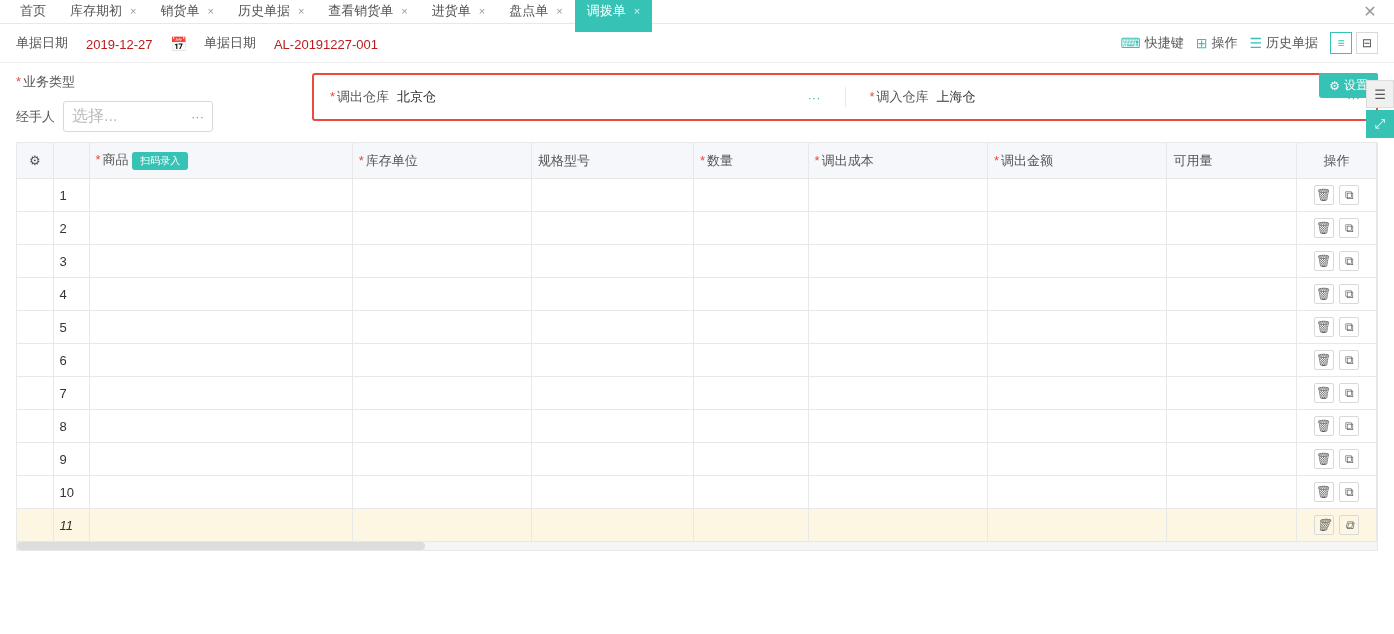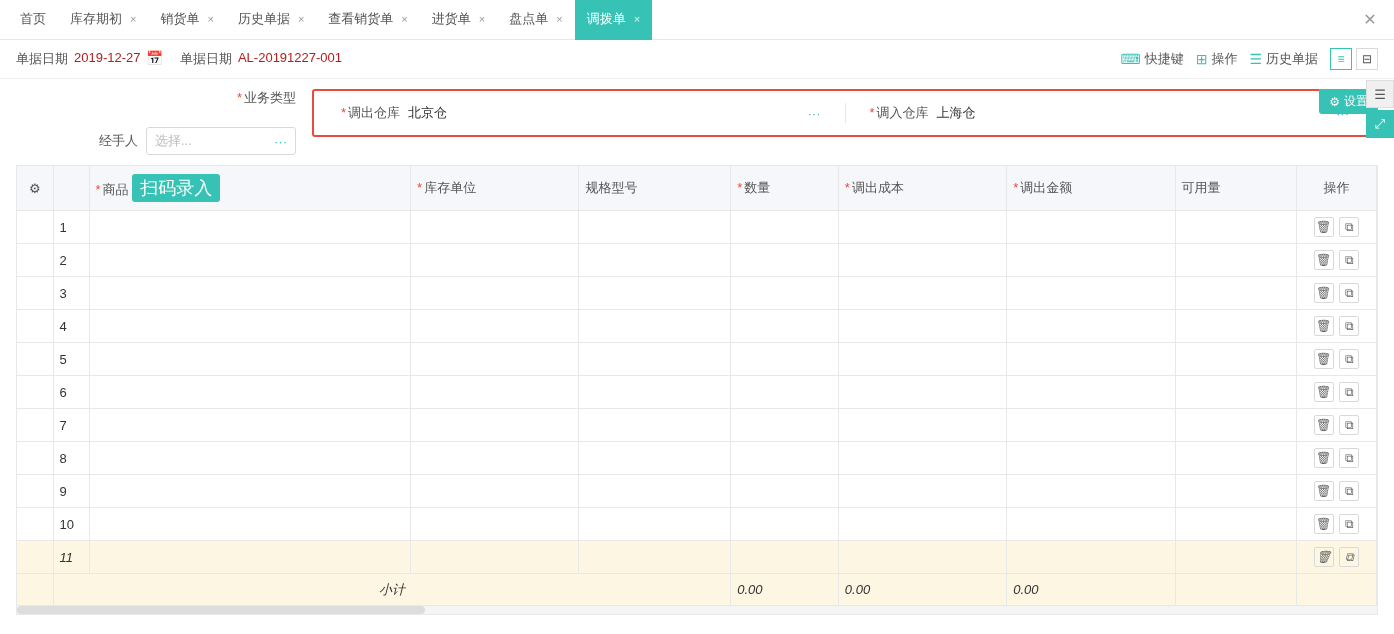--- a/index.html
+++ b/index.html
@@ -5,21 +5,21 @@
     * { box-sizing: border-box; margin: 0; padding: 0; }
     body { font-family: 'Microsoft YaHei', sans-serif; font-size: 13px; color: #333; background: #fff; overflow: hidden; }
 
     
     .tab-bar {
       display: flex;
       align-items: center;
       border-bottom: 1px solid #e8e8e8;
       background: #fff;
       padding: 0 8px;
-      height: 40px;
+      height: 24px;
     }
     .tab-item {
       display: flex;
       align-items: center;
       padding: 0 12px;
       height: 40px;
       cursor: pointer;
       color: #555;
       font-size: 13px;
       border-bottom: 2px solid transparent;
@@ -53,22 +53,22 @@
     
     .toolbar {
       display: flex;
       align-items: center;
       padding: 8px 16px;
       gap: 16px;
       border-bottom: 1px solid #eee;
     }
     .toolbar-field {
       display: flex;
-      align-items: flex-start;
-      gap: 6px;
+      align-items: flex-end;
+      gap: 18px;
       font-size: 13px;
       color: #555;
     }
     .toolbar-field span.label { color: #555; }
     .toolbar-field span.value { color: #b91c1c; font-weight: 500; }
     .toolbar-field .calendar-icon { color: #36c2b4; font-size: 14px; cursor: pointer; }
     .toolbar-right {
       margin-left: auto;
       display: flex;
       align-items: center;
@@ -106,23 +106,22 @@
     
     .form-section {
       display: flex;
       align-items: flex-start;
       gap: 16px;
       margin-bottom: 10px;
     }
     .form-left {
       display: flex;
       flex-direction: column;
-      gap: 20px;
+      gap: 10px;
       min-width: 280px;
-      align-items: flex-end;
     }
     .form-row {
       display: flex;
       align-items: center;
       gap: 8px;
     }
     .form-label {
       font-size: 13px;
       color: #555;
       white-space: nowrap;
@@ -135,29 +134,29 @@
       border-radius: 3px;
       padding: 4px 8px;
       min-width: 150px;
       cursor: pointer;
       justify-content: space-between;
       background: #fff;
     }
     .form-select .arrow { color: #999; font-size: 11px; }
     .form-input-placeholder {
       color: #bbb;
-      font-size: 13px;
+      font-size: 16px;
     }
     .form-more { color: #36c2b4; cursor: pointer; font-size: 13px; }
 
     
     .highlighted-box {
       border: 2px solid #e74c3c;
       border-radius: 3px;
-      padding: 12px 27px;
+      padding: 12px 16px;
       flex: 1;
       display: flex;
       align-items: center;
       gap: 24px;
       position: relative;
     }
     .warehouse-field {
       display: flex;
       align-items: center;
       gap: 8px;
@@ -228,21 +227,21 @@
     }
     tbody tr td:first-child { text-align: center; color: #999; }
     tbody tr:last-child td { background: #fdf6e3; font-weight: 500; }
     .subtotal-row td { background: #fdf6e3 !important; font-style: italic; }
     .scan-btn {
       background: #36c2b4;
       color: #fff;
       border: none;
       border-radius: 3px;
       padding: 2px 8px;
-      font-size: 18px;
+      font-size: 10px;
       cursor: pointer;
     }
     .ops-col { width: 80px; text-align: center; }
     .op-icon {
       width: 20px; height: 20px;
       border: 1px solid #d9d9d9;
       display: inline-flex;
       align-items: center;
       justify-content: center;
       cursor: pointer;
@@ -577,29 +576,20 @@
           <td></td>
           <td></td>
           <td></td>
           <td></td>
           <td></td>
           <td style="text-align:center;">
             <span class="op-icon">🗑</span>
             <span class="op-icon">⧉</span>
           </td>
         </tr>
-        <tr class="subtotal-row">
-          <td></td>
-          <td colspan="4" style="text-align:center;">小计</td>
-          <td>0.00</td>
-          <td>0.00</td>
-          <td>0.00</td>
-          <td></td>
-          <td></td>
-        </tr>
       </tbody>
     </table>
 
     <div class="scrollbar-row">
       <div class="scrollbar-thumb"></div>
     </div>
   </div>
 </div>
 
 <div class="right-sidebar">

